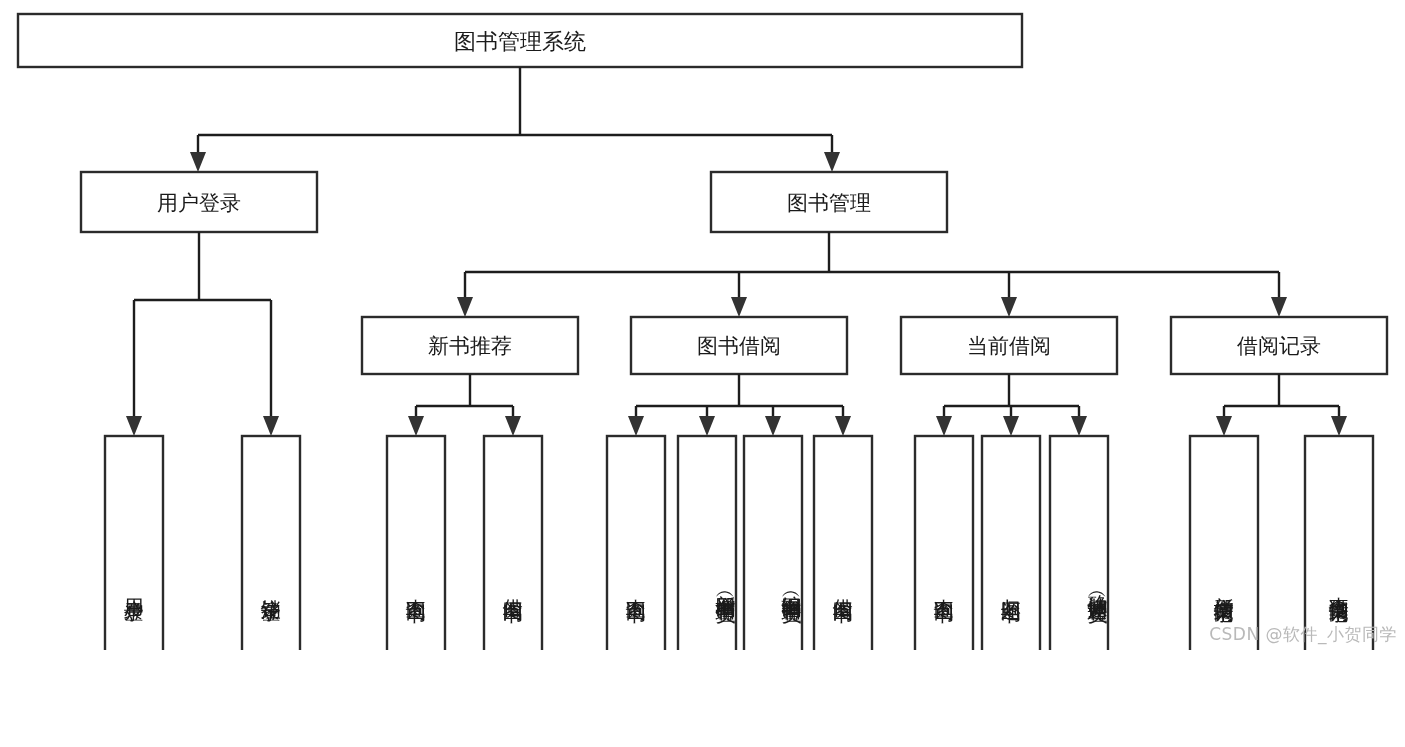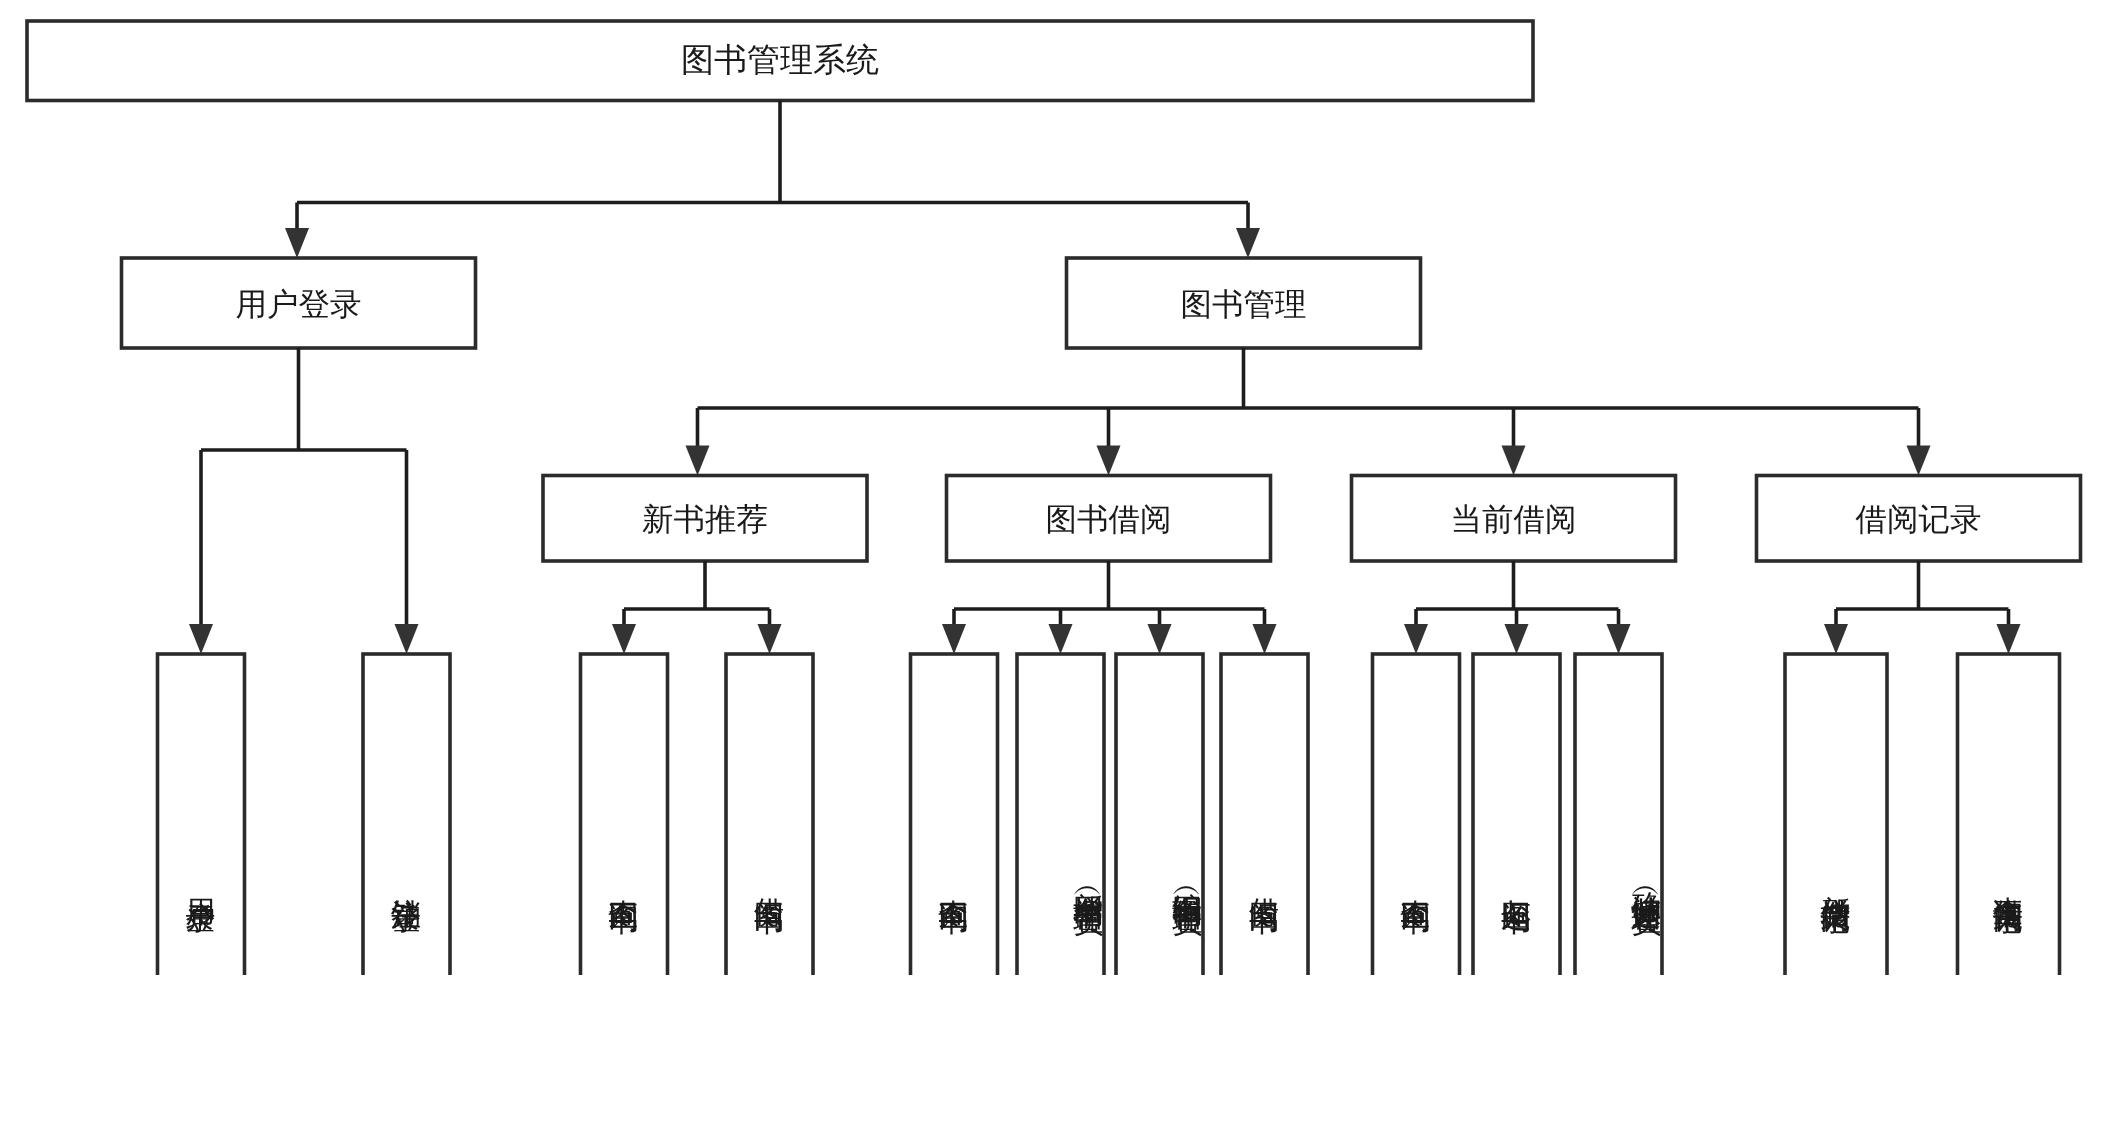--- a/index.html
+++ b/index.html
@@ -230,14 +230,15 @@
   <div class="vlabel" style="left:744px; top:440px; width:58px; height:291px; align-items:flex-start;">编辑图书（管理员）</div>
   <div class="vlabel" style="left:814px; top:436px; width:58px; height:299px;">借阅图书</div>
 
   <div class="vlabel" style="left:915px; top:436px; width:58px; height:299px;">查询图书</div>
   <div class="vlabel" style="left:982px; top:436px; width:58px; height:299px;">归还图书</div>
   <div class="vlabel" style="left:1050px; top:440px; width:58px; height:291px; align-items:flex-start;">确认归还（管理员）</div>
 
   <div class="vlabel" style="left:1190px; top:436px; width:68px; height:299px;">新增借阅记录</div>
   <div class="vlabel" style="left:1305px; top:436px; width:68px; height:299px;">查询借阅记录</div>
 
+  <div class="watermark">CSDN @软件_小贺同学</div>
 
 </div>
 
 </body></html>

